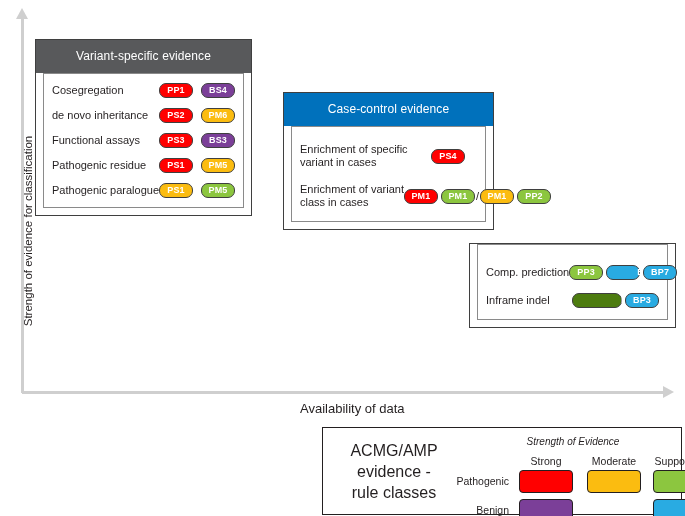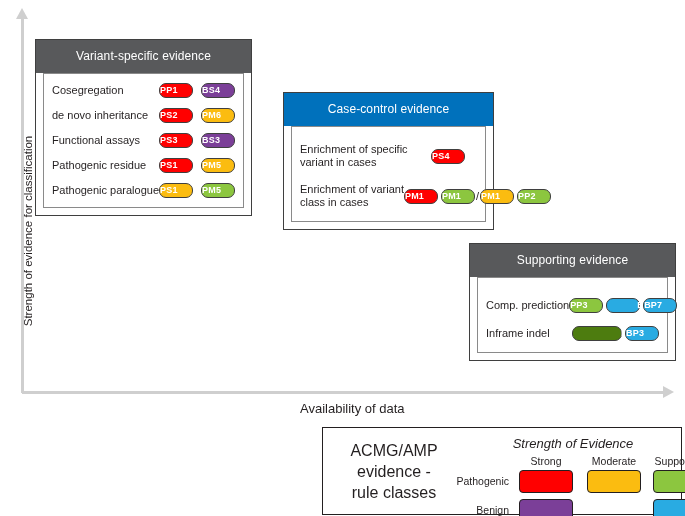--- a/index.html
+++ b/index.html
@@ -116,21 +116,21 @@
   }
   .badge {
     box-sizing: border-box;
     width: 34px;
     height: 15px;
     border-radius: 7px;
     border: 1px solid #3f3f3f;
     color: #ffffff;
     font-size: 9px;
     line-height: 13px;
-    text-align: left;
+    text-align: center;
     font-weight: bold;
     letter-spacing: 0.2px;
   }
   .sep {
     font-size: 11px;
     color: #231f20;
     padding: 0 1px;
   }
   .spacer { height: 6px; }
 
@@ -154,21 +154,21 @@
     font-size: 16px;
     color: #231f20;
     line-height: 21px;
   }
   #legend-strength-title {
     position: absolute;
     left: 150px;
     top: 8px;
     width: 200px;
     text-align: center;
-    font-size: 13px;
+    font-size: 10px;
     font-style: italic;
     color: #231f20;
   }
   .legend-col-head {
     position: absolute;
     top: 27px;
     font-size: 10.5px;
     color: #231f20;
     text-align: center;
     width: 66px;
@@ -272,21 +272,20 @@
           <span class="badge-stack">
             <span class="badge" style="background:#fbbc10;">PM1</span>
             <span class="badge" style="background:#8cc63f;">PP2</span>
           </span>
         </span>
       </div>
     </div>
   </div>
 
   <div class="panel" id="panel-supporting" style="left:469px; top:243px; width:207px;">
-    <div class="panel-header" style="background:#58595b;">Supporting evidence</div>
     <div class="panel-body" style="padding:9px 8px 9px 8px;">
       <div class="ev-row" style="margin-top:9px;">
         <span class="ev-label">Comp. prediction</span>
         <span class="badges">
           <span class="badge" style="background:#8cc63f;">PP3</span>
           <span style="width:3px;"></span>
           <span class="badge-stack">
             <span class="badge" style="background:#29abe2;padding-left:30px;">BP4</span>
             <span class="badge" style="background:#29abe2;">BP7</span>
           </span>

